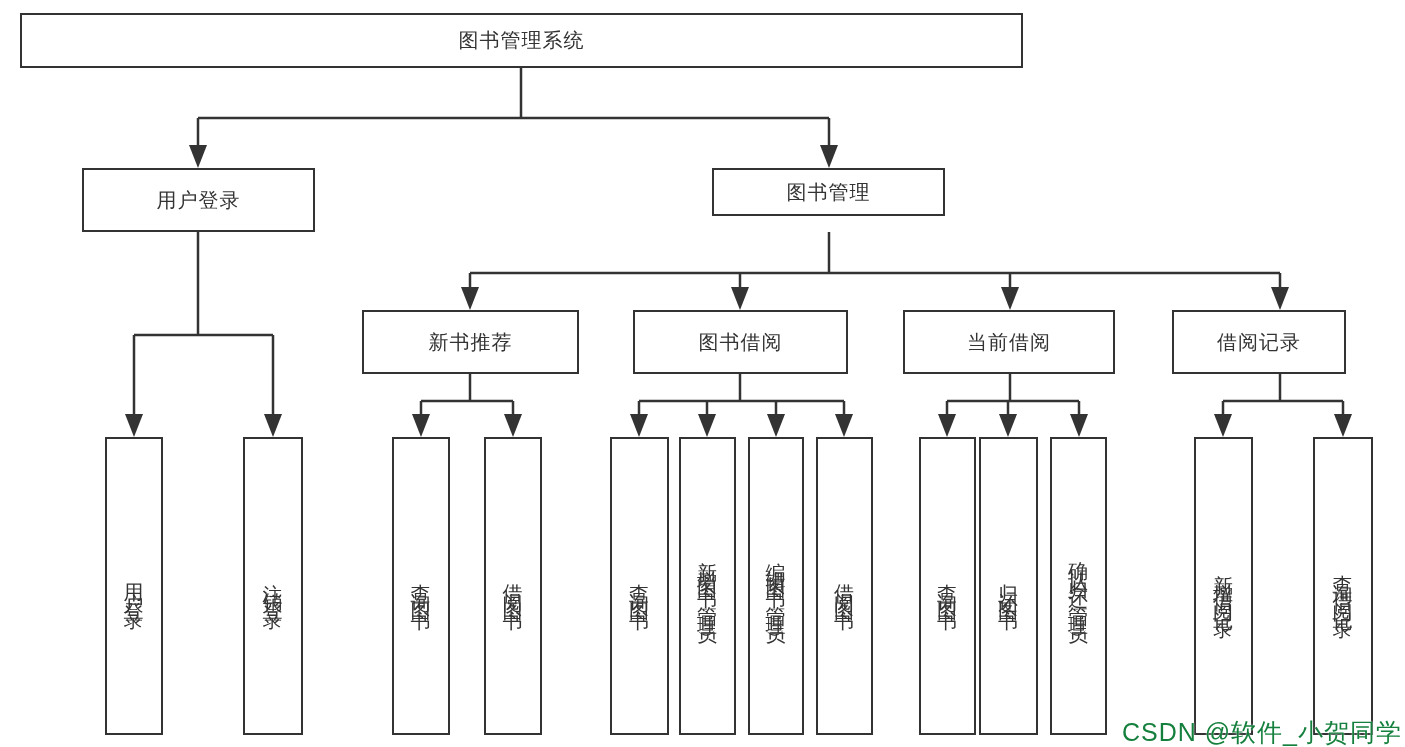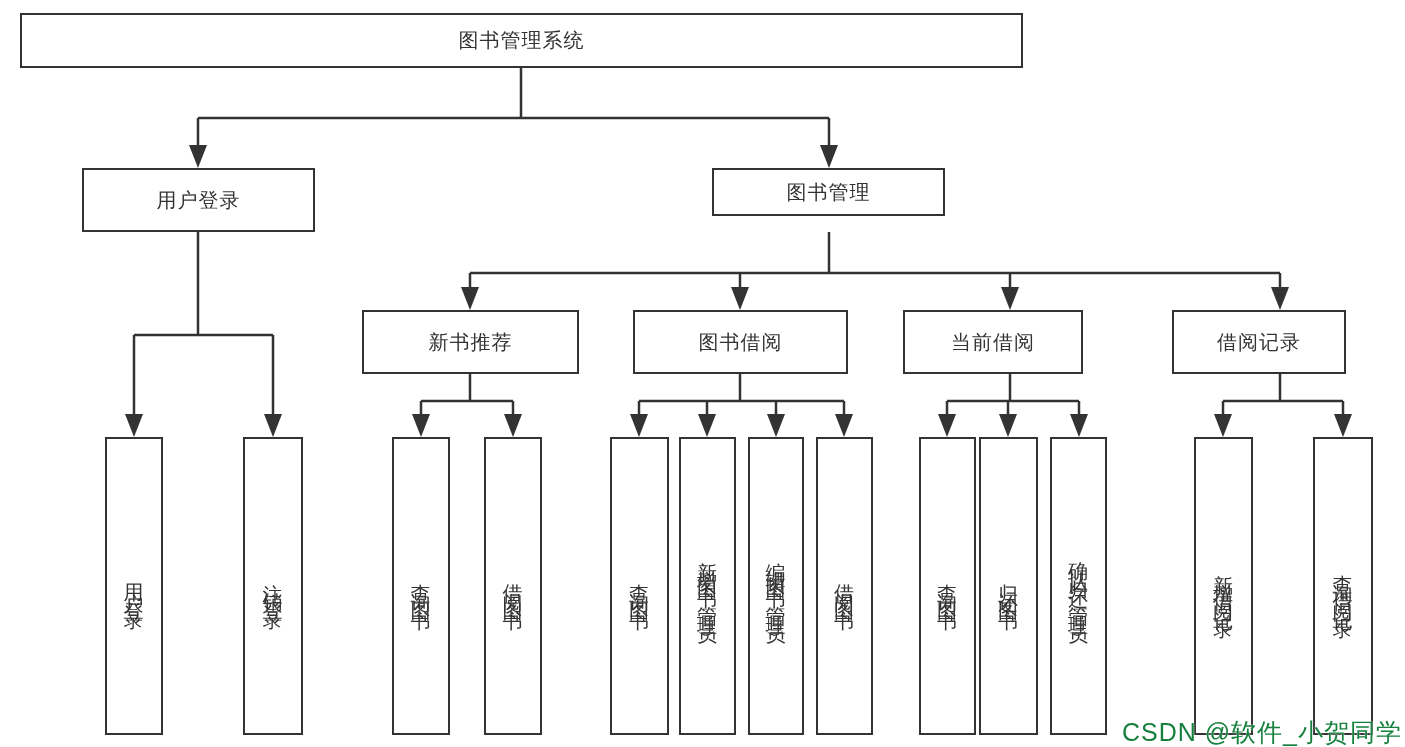--- a/index.html
+++ b/index.html
@@ -94,21 +94,21 @@
   <div class="node h" style="left:712px;top:168px;width:233px;height:48px">
     <span class="lbl">图书管理</span>
   </div>
 
   <div class="node h" style="left:362px;top:310px;width:217px;height:64px">
     <span class="lbl">新书推荐</span>
   </div>
   <div class="node h" style="left:633px;top:310px;width:215px;height:64px">
     <span class="lbl">图书借阅</span>
   </div>
-  <div class="node h" style="left:903px;top:310px;width:180px;height:64px">
+  <div class="node h" style="left:903px;top:310px;width:212px;height:64px">
     <span class="lbl">当前借阅</span>
   </div>
   <div class="node h" style="left:1172px;top:310px;width:174px;height:64px">
     <span class="lbl">借阅记录</span>
   </div>
 
   <div class="node v" style="left:105px;top:437px;width:58px;height:298px">
     <span class="lbl">用户登录</span>
   </div>
   <div class="node v" style="left:243px;top:437px;width:60px;height:298px">

